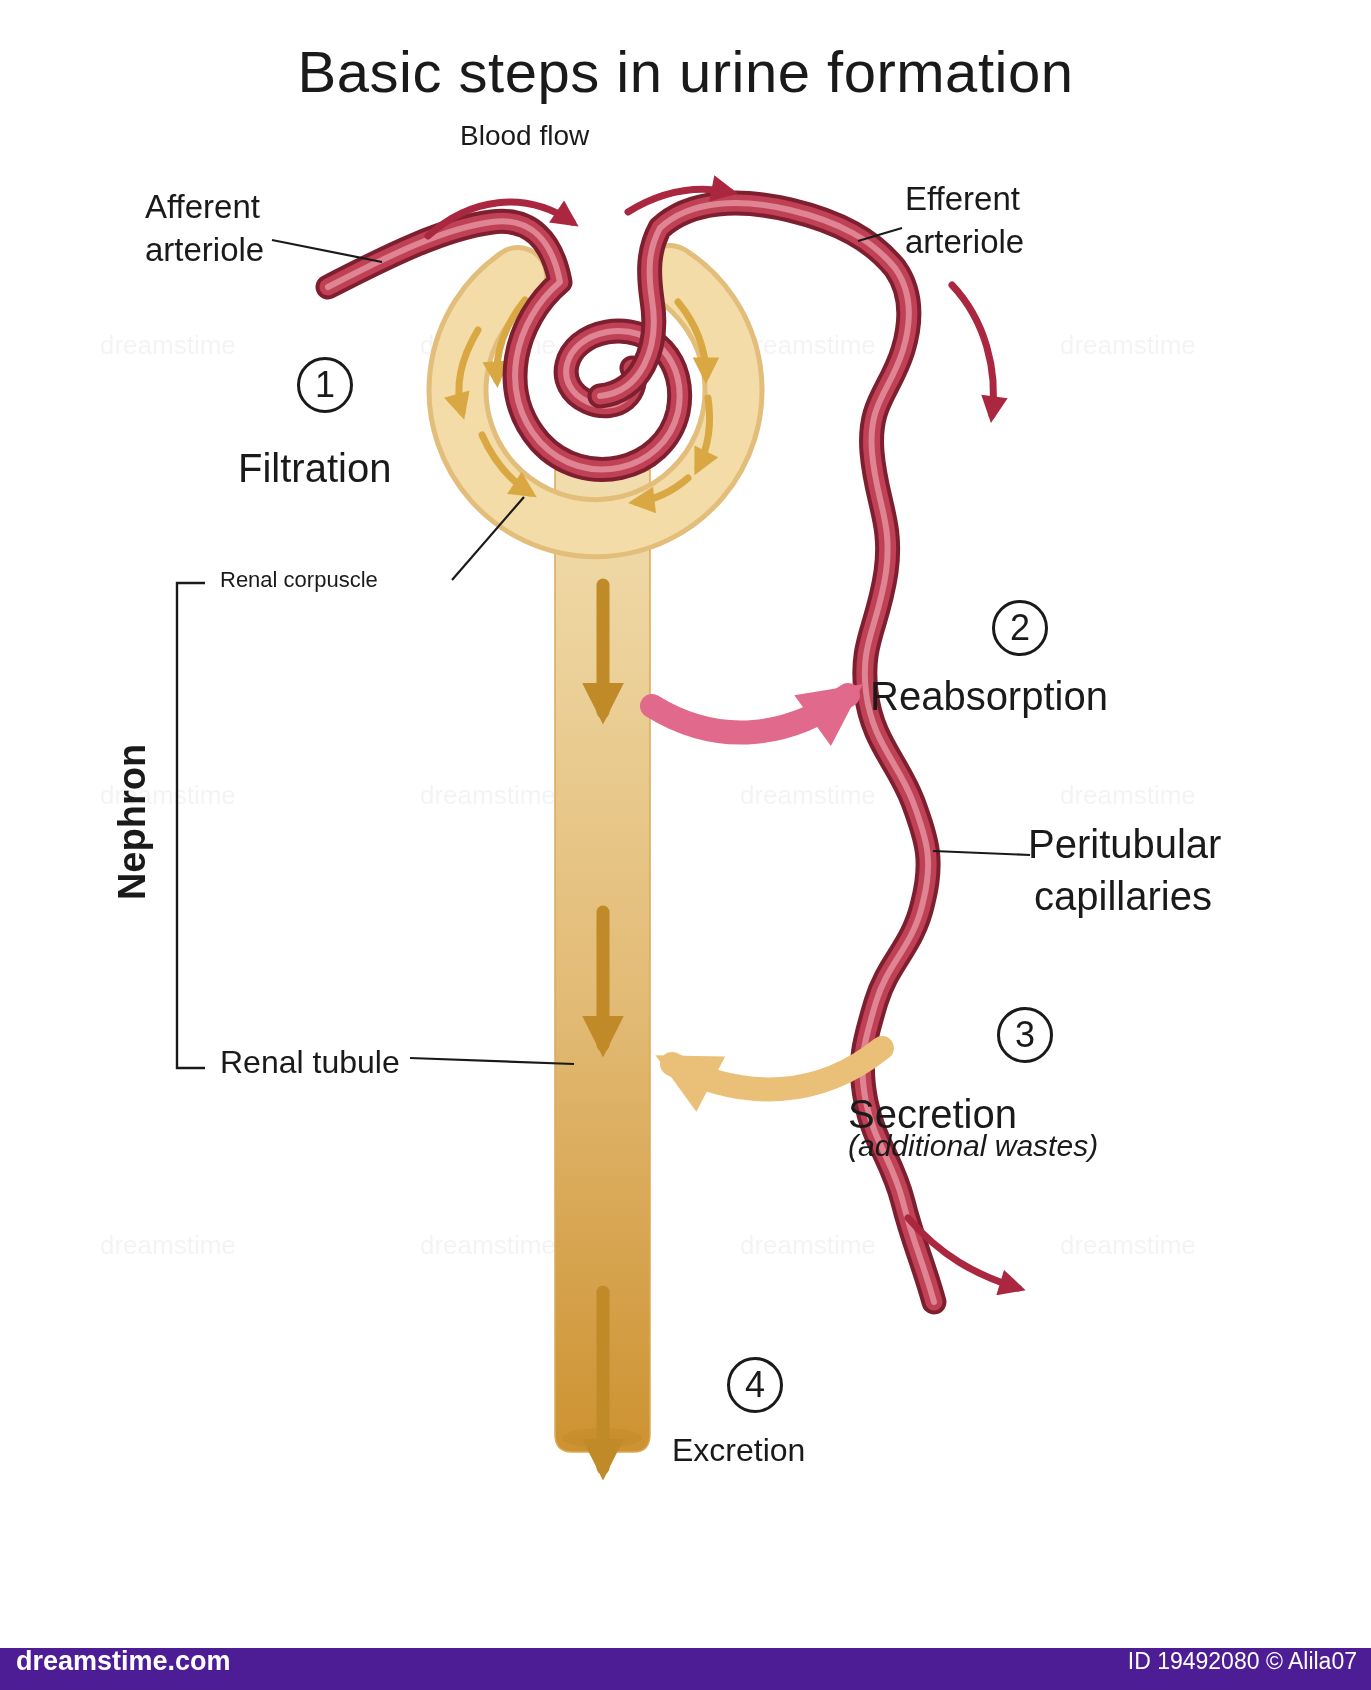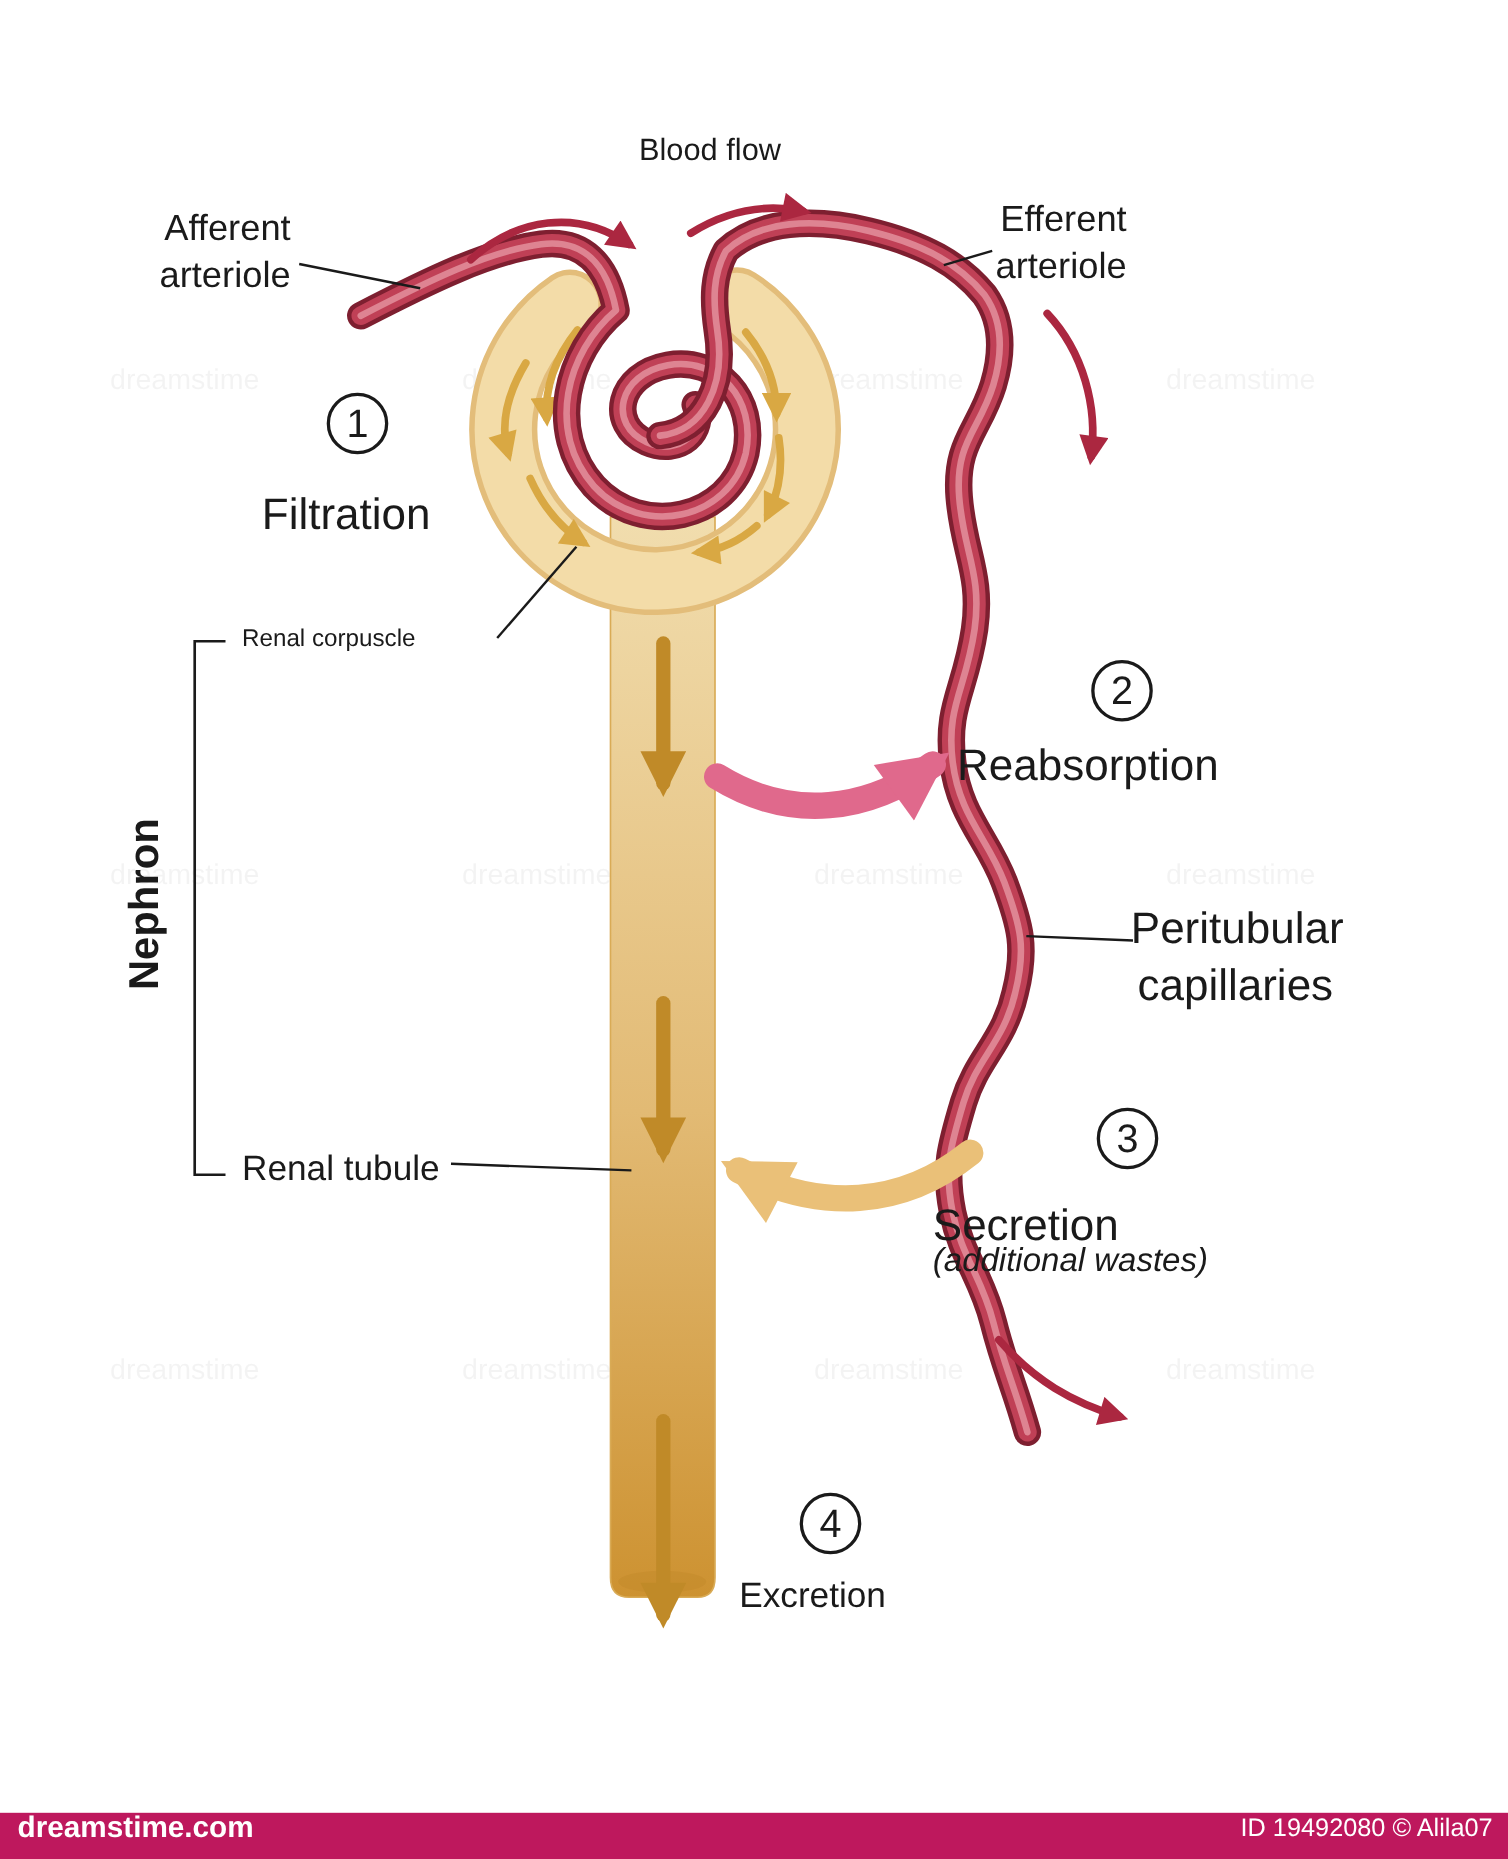--- a/index.html
+++ b/index.html
@@ -2,21 +2,21 @@
 <html><head>
 <meta charset="utf-8">
 <style>
   html,body { margin:0; padding:0; }
   body {
     width:1371px; height:1690px; position:relative; background:#ffffff;
     font-family:"Liberation Sans", sans-serif; color:#1a1a1a; overflow:hidden;
   }
   .layer { position:absolute; left:0; top:0; width:1371px; height:1690px; }
   svg.diagram { position:absolute; left:0; top:0; }
-  .lbl { position:absolute; line-height:1.3;text-align:right; }
+  .lbl { position:absolute; line-height:1.3; }
   .two-line { white-space:pre-line; }
   .title { top:34px; left:0; width:1371px; text-align:center; font-size:58px; letter-spacing:0.5px; }
   .blood-flow { left:460px; top:118px; width:250px; font-size:28px; }
   .afferent { left:145px; top:186px; font-size:33px; }
   .efferent { left:905px; top:178px; font-size:33px; }
   .renal-corpuscle { left:220px; top:566px; font-size:22px; }
   .renal-tubule { left:220px; top:1042px; font-size:32px; }
   .peritubular { left:1028px; top:818px; width:190px; text-align:center; font-size:40px; }
   .nephron {
     left:28px; top:800px; width:204px; height:44px; text-align:center;
@@ -28,21 +28,21 @@
     display:flex; align-items:center; justify-content:center; font-size:36px;
   }
   .step-label { font-size:40px;margin-top:10px; }
   .step-sub { font-size:30px; }
   .center { text-align:left; }
   .watermark-item {
     position:absolute; font-size:26px; color:#333; opacity:0.05; pointer-events:none;
   }
   .footer-bar {
     position:absolute; left:0; bottom:0; width:1371px; height:42px;
-    background:#be185d; display:flex; align-items:center; justify-content:space-between;
+    background:#4c1d95; display:flex; align-items:center; justify-content:space-between;
     box-sizing:border-box; padding:0 14px 16px 16px;
   }
   .footer-site { color:#ffffff; font-size:27px; font-weight:bold; }
   .footer-id { color:#ffffff; font-size:23px; }
 </style>
 </head>
 <body>
 
 <div class="layer">
   <span class="watermark-item" style="left:100px; top:330px;">dreamstime</span>
@@ -155,20 +155,21 @@
   <g stroke="#1a1a1a" stroke-width="2.2">
     <line x1="272" y1="240" x2="382" y2="262"></line>
     <line x1="902" y1="228" x2="858" y2="241"></line>
     <line x1="452" y1="580" x2="524" y2="497"></line>
     <line x1="410" y1="1058" x2="574" y2="1064"></line>
     <line x1="1030" y1="855" x2="933" y2="851"></line>
   </g>
 </svg>
 
 <div class="layer">
+  <div class="lbl title">Basic steps in urine formation</div>
 
   <div class="lbl blood-flow">Blood flow</div>
 
   <div class="lbl afferent two-line">Afferent
 arteriole</div>
   <div class="lbl efferent two-line">Efferent
 arteriole</div>
 
   <div class="circle-badge" style="left:297px; top:357px;">
     <span>1</span>

